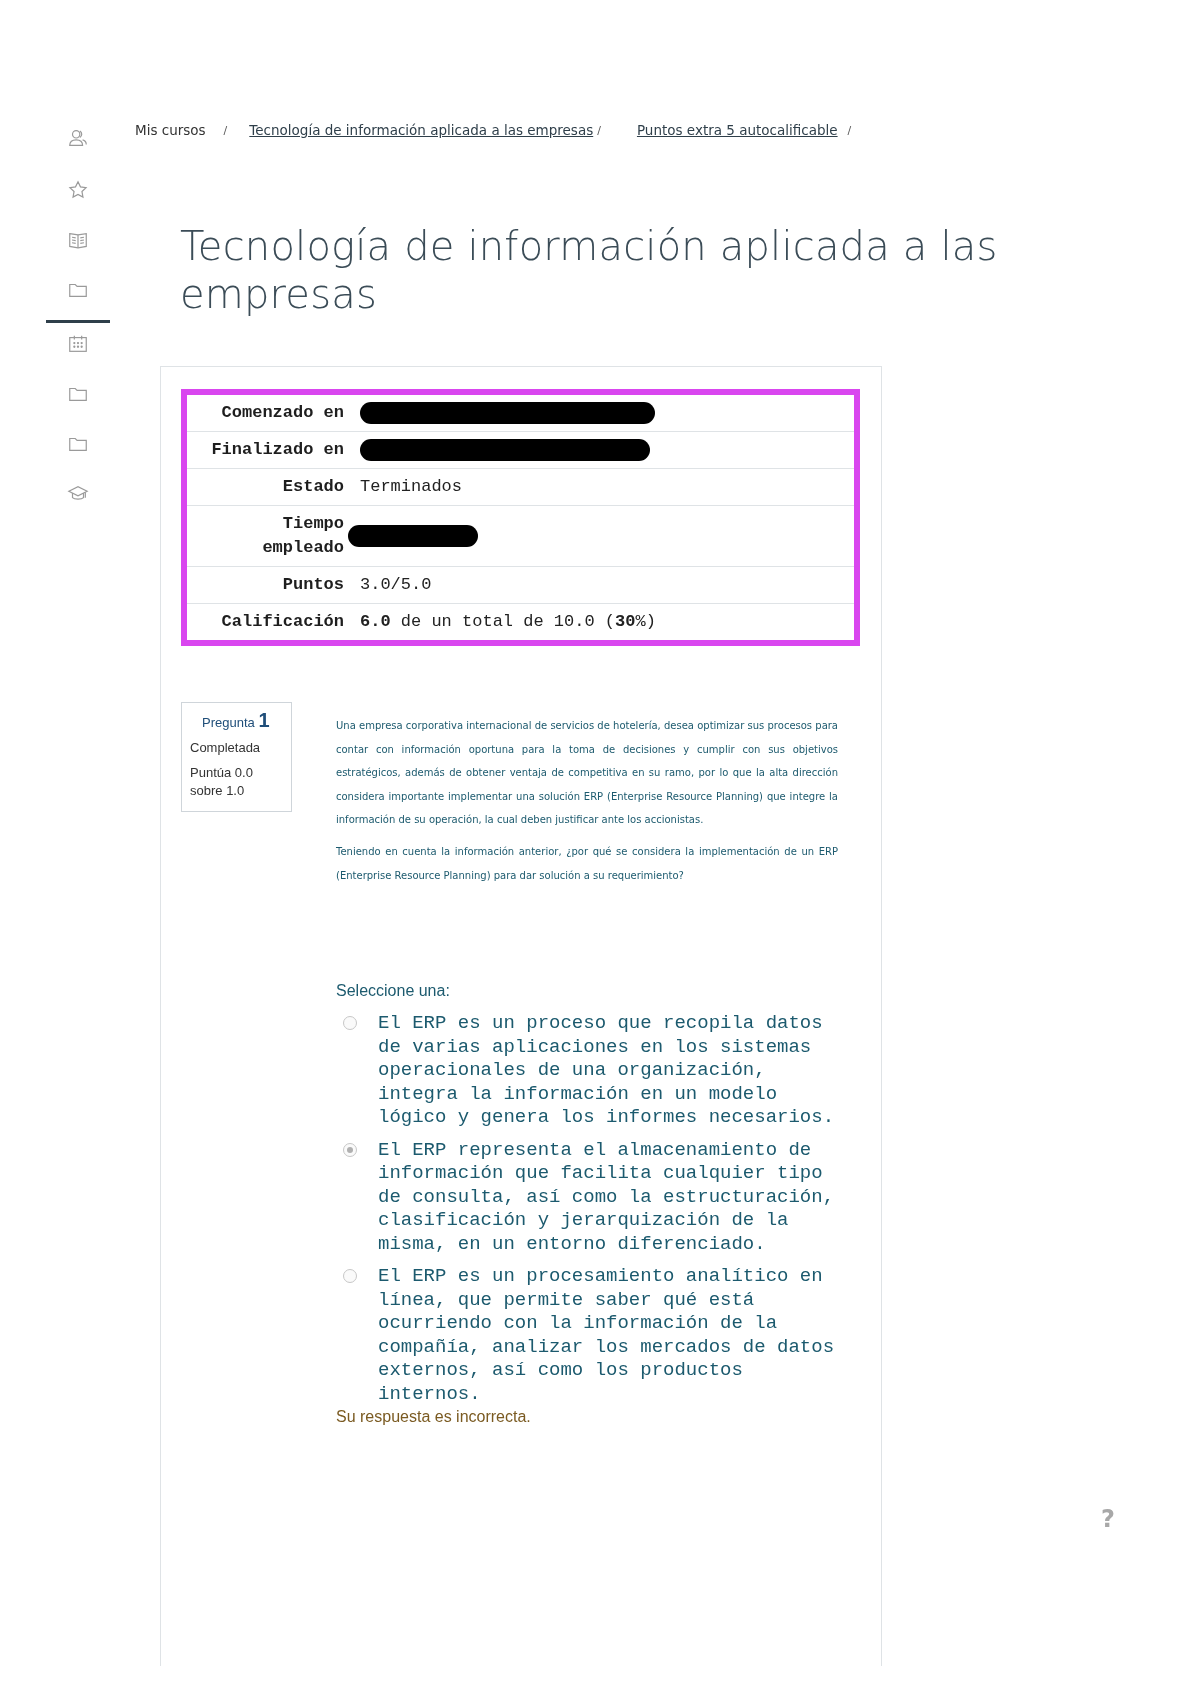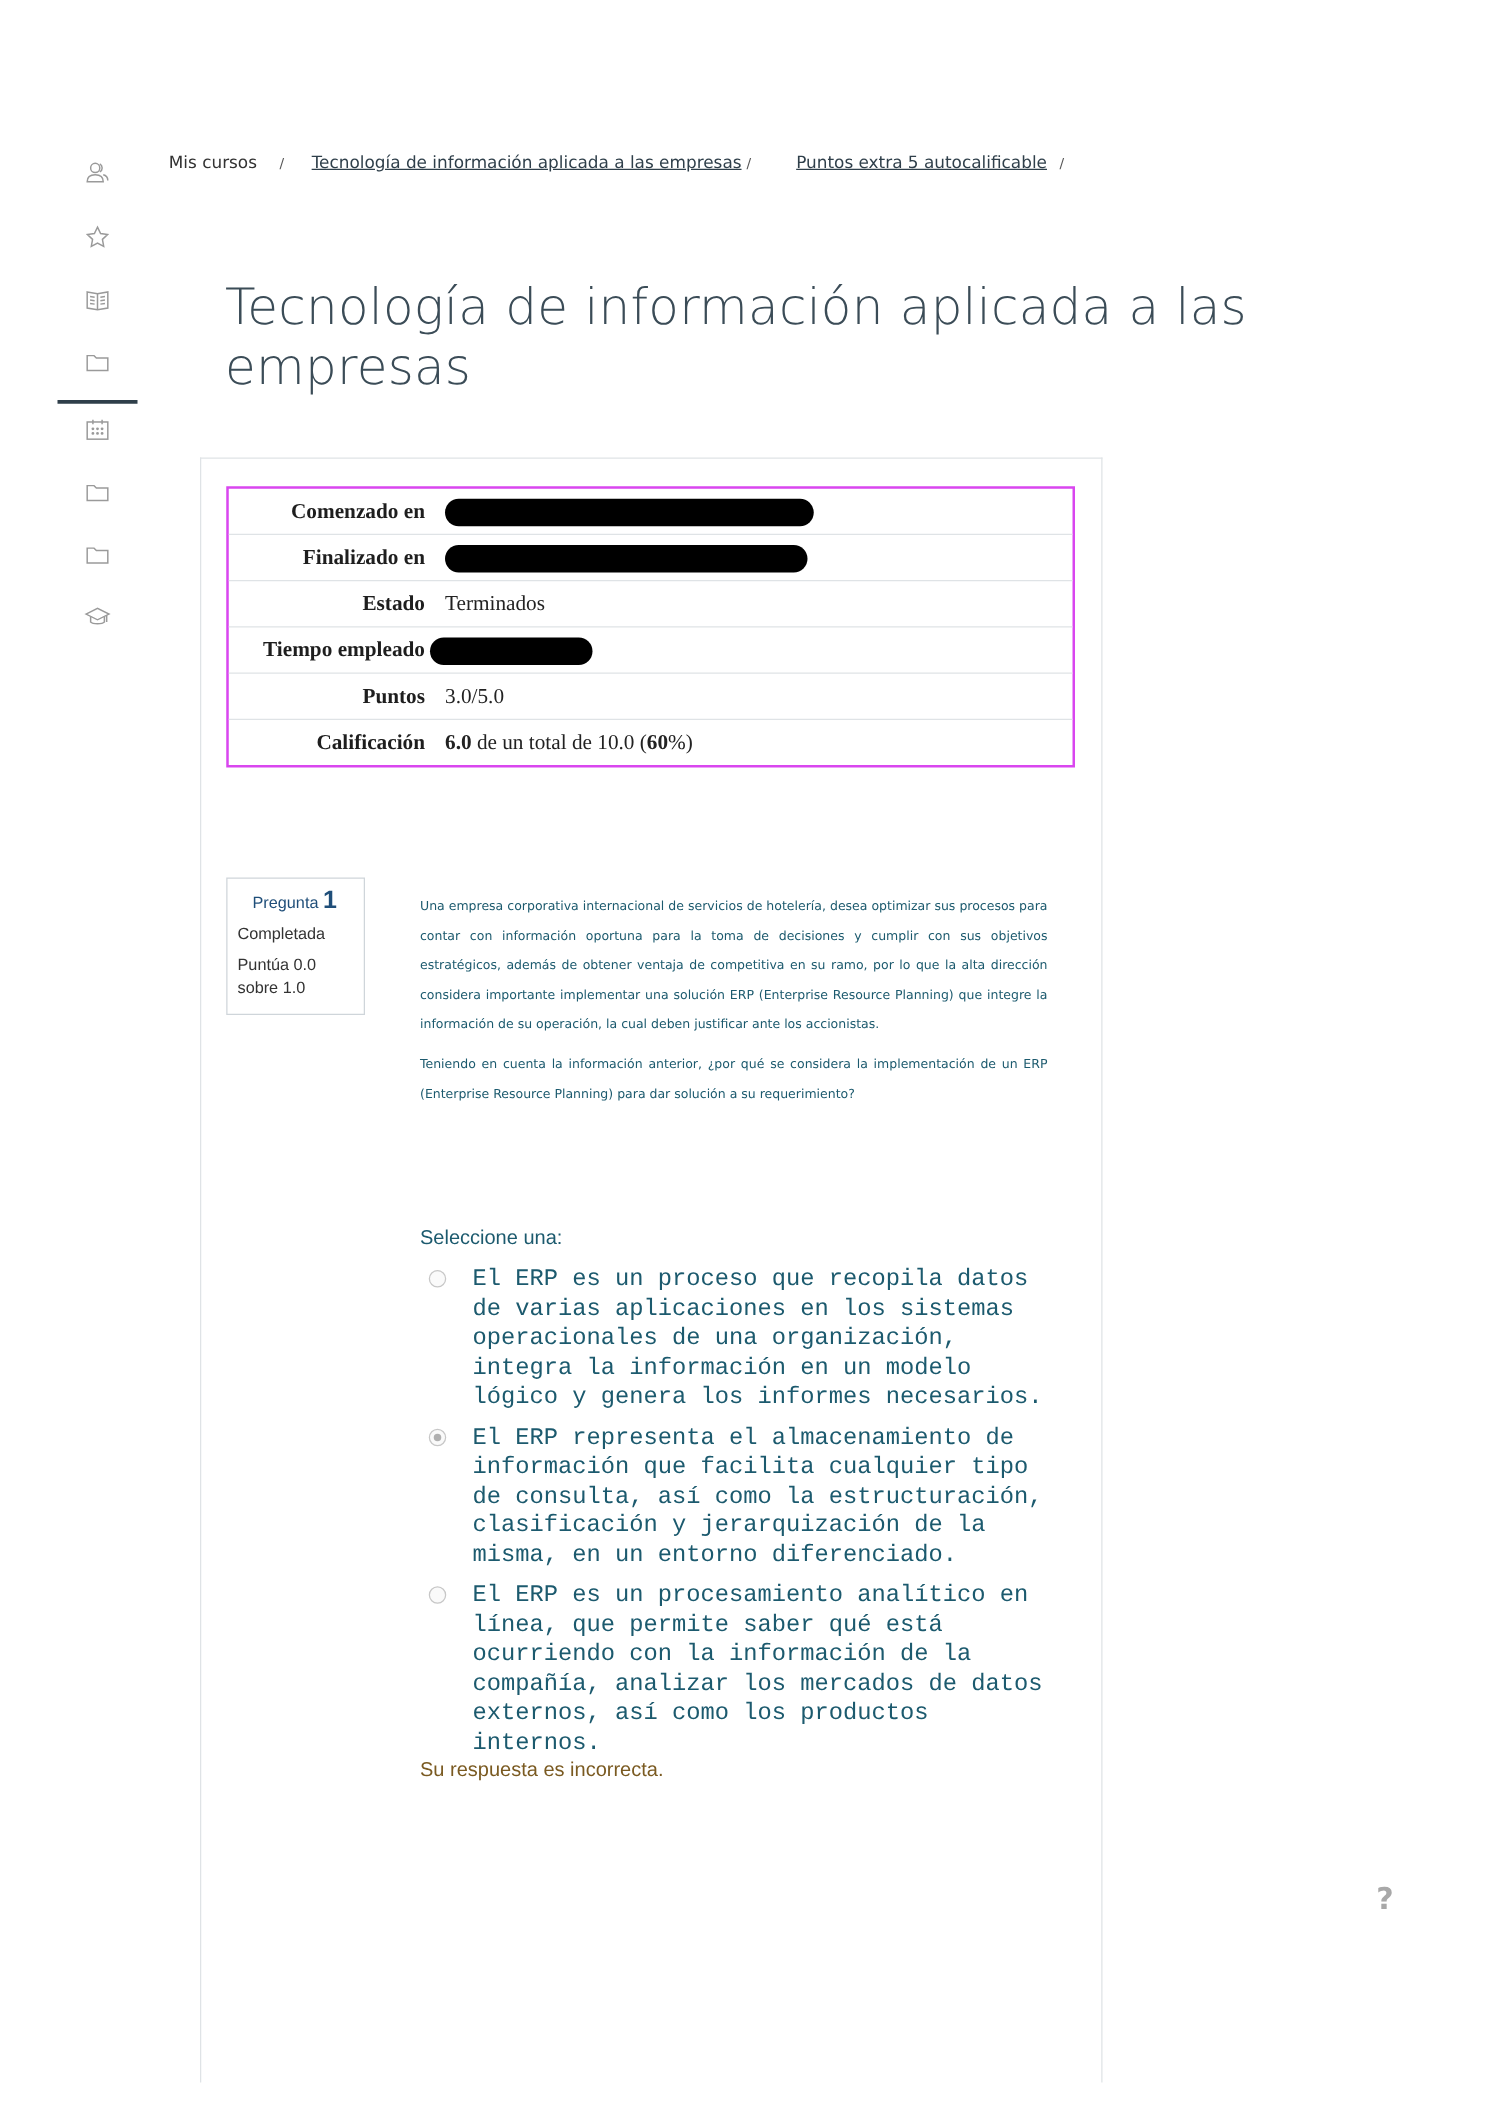--- a/index.html
+++ b/index.html
@@ -17,21 +17,21 @@
   .breadcrumb a { color: #2f3f4a; text-decoration: underline; cursor: pointer; }
   .breadcrumb .sep { color: #555; font-size: 11px; }
 
   
   .page-title { position: absolute; left: 180px; top: 222px; width: 860px; font-family: "DejaVu Sans", sans-serif; font-weight: 300; font-size: 40px; line-height: 48px; color: #3b4c57; letter-spacing: 0.2px; }
 
   
   .card { position: absolute; left: 160px; top: 366px; width: 722px; height: 1300px; border: 1px solid #dfe3e6; border-bottom: none; }
 
   
-  .summary { position: absolute; left: 181px; top: 389px; width: 679px; border: 2px solid #d946ef; font-family: Liberation Serif, serif; }
+  .summary { position: absolute; left: 181px; top: 389px; width: 679px; border: 6px solid #d946ef; font-family: Liberation Mono, monospace; }
   .summary table { width: 100%; border-collapse: collapse; }
   .summary td { border-bottom: 1px solid #dfe3e6; vertical-align: middle; font-size: 17px; color: #222; }
   .summary tr:last-child td { border-bottom: none; }
   .summary td.lbl { width: 165px; text-align: right; font-weight: bold; padding: 6px 8px 6px 6px; line-height: 24px; color: #1e1e1e; }
   .summary td.val { padding: 6px 8px; line-height: 24px; }
   .redact { display: inline-block; background: #000; border-radius: 12px; height: 22px; vertical-align: middle; }
 
   
   .qinfo { position: absolute; left: 181px; top: 702px; width: 111px; height: 110px; border: 1px solid #cfd5da; padding: 8px 8px; font-family: "Liberation Sans", sans-serif; font-size: 13px; color: #333; }
   .qinfo .qno { color: #1f4e79; font-size: 13px; margin-left: 12px; }
@@ -163,21 +163,21 @@
     <tr>
       <td class="lbl">Tiempo empleado</td>
       <td class="val"><span class="redact" style="width:130px;margin-left:-12px"></span></td>
     </tr>
     <tr>
       <td class="lbl">Puntos</td>
       <td class="val">3.0/5.0</td>
     </tr>
     <tr>
       <td class="lbl">Calificación</td>
-      <td class="val"><b>6.0</b><span> de un total de 10.0 (</span><b>60</b><span>%)</span></td>
+      <td class="val"><b>6.0</b><span> de un total de 10.0 (</span><b>30</b><span>%)</span></td>
     </tr>
   </tbody>
     </table>
 </div>
 
 <div class="qinfo">
   <div><span class="qno">Pregunta</span> <span class="qnum">1</span></div>
   <div>Completada</div>
   <div class="grade">Puntúa 0.0 sobre 1.0</div>
 </div>

